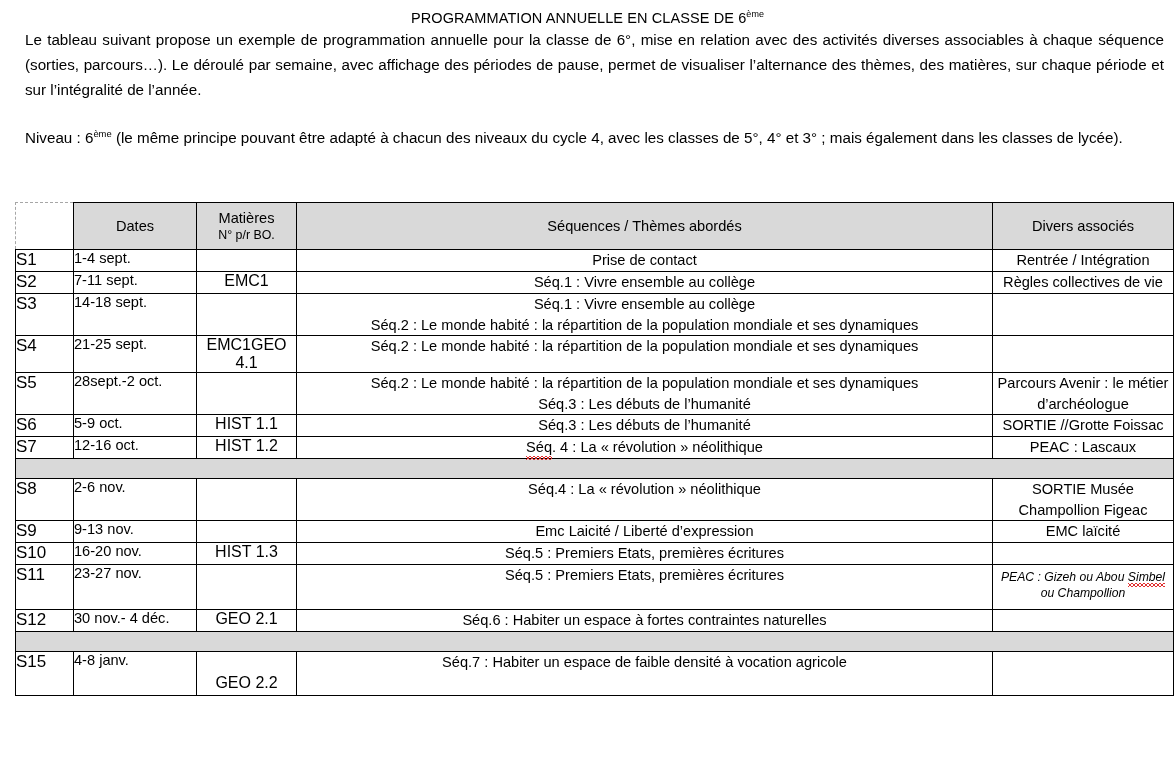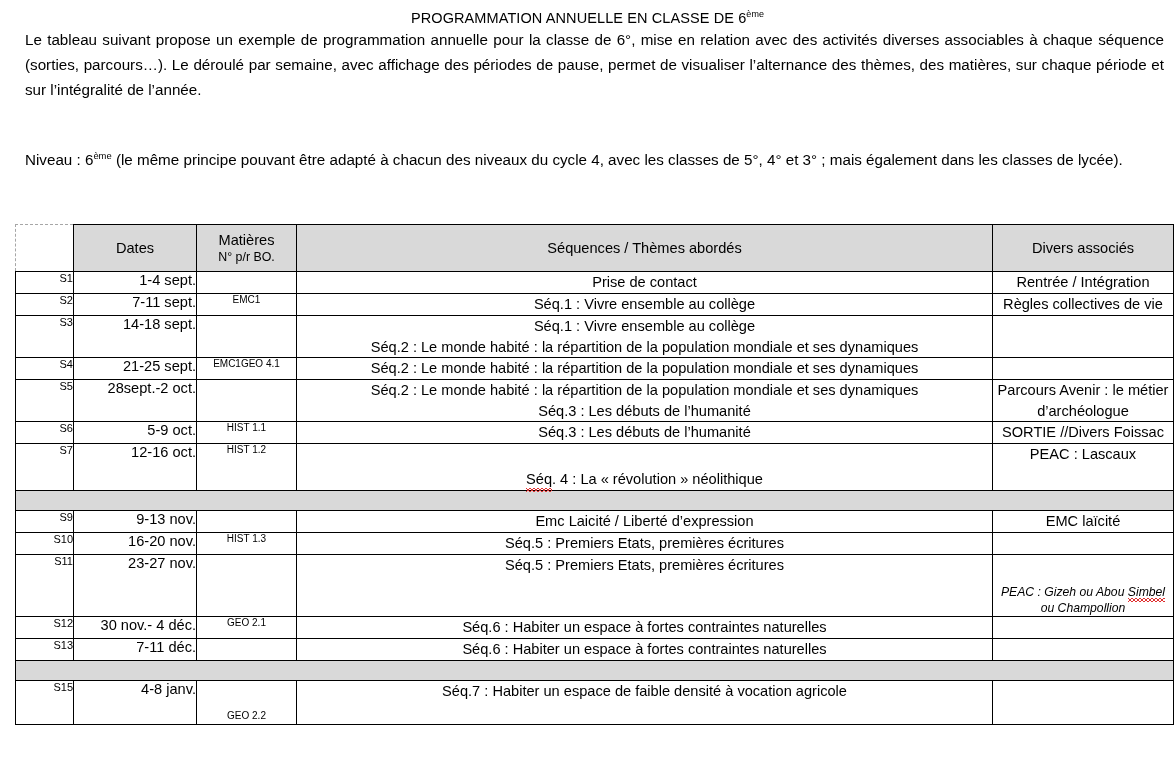--- a/index.html
+++ b/index.html
@@ -44,21 +44,21 @@
   .para {
     font-size: 15.2px;
     line-height: 25px;
     text-align: justify;
     margin: 0;
   }
   .para-intro {
     padding-right: 3px;
   }
   .para-niveau {
-    margin-top: 45px;
+    margin-top: 23px;
     white-space: nowrap;
   }
   .para sup {
     font-size: 0.62em;
     vertical-align: super;
     line-height: 0;
   }
 
   
   .table-wrap {
@@ -101,33 +101,33 @@
     border: 1px dashed #a6a6a6;
   }
   .hdr-sub {
     display: block;
     font-size: 12.4px;
     line-height: 16px;
   }
 
   
   td.sem {
-    text-align: right;
+    text-align: left;
     font-weight: bold;
-    font-size: 11px;
+    font-size: 17px;
     padding-top: 2px;
   }
   td.date {
-    text-align: right;
+    text-align: left;
     padding-left: 8px;
     padding-top: 2px;
   }
   td.mat {
     text-align: center;
-    font-size: 10px;
+    font-size: 16px;
     padding-top: 4px;
   }
   td.mat.mat-bottom {
     vertical-align: bottom;
     padding-bottom: 3px;
   }
   td.seq {
     text-align: center;
     padding-left: 6px;
     padding-top: 2px;
@@ -160,21 +160,20 @@
     border-left: 1px solid #000000;
     border-right: 1px solid #000000;
     border-top: 1px solid #000000;
     border-bottom: 1px solid #000000;
   }
 
   
   .squiggle {
     position: relative;
     display: inline-block;
-    margin-top: 25px;
   }
   .squiggle::after {
     content: "";
     position: absolute;
     left: 0;
     right: 0;
     bottom: -2px;
     height: 4px;
     background-image:
       linear-gradient(45deg, transparent 42%, #e03030 42%, #e03030 58%, transparent 58%),
@@ -264,34 +263,43 @@
             </td>
             <td class="div">Parcours Avenir : le métier d’archéologue</td>
           </tr>
           <tr class="r-1">
             <td class="sem">S6</td>
             <td class="date">5-9 oct.</td>
             <td class="mat">HIST 1.1</td>
             <td class="seq">
               <span class="seq-line">Séq.3 : Les débuts de l’humanité</span>
             </td>
-            <td class="div">SORTIE //Divers Foissac</td>
+            <td class="div">SORTIE //Grotte Foissac</td>
           </tr>
           <tr class="r-1">
             <td class="sem">S7</td>
             <td class="date">12-16 oct.</td>
             <td class="mat">HIST 1.2</td>
             <td class="seq">
               <span class="seq-line"><span class="squiggle">Séq</span>. 4 : La « révolution » néolithique</span>
             </td>
             <td class="div">PEAC : Lascaux</td>
           </tr>
           <tr class="spacer">
             <td colspan="5"></td>
           </tr>
+          <tr class="r-tall">
+            <td class="sem">S8</td>
+            <td class="date">2-6 nov.</td>
+            <td class="mat"></td>
+            <td class="seq">
+              <span class="seq-line">Séq.4 : La « révolution » néolithique</span>
+            </td>
+            <td class="div">SORTIE Musée Champollion Figeac</td>
+          </tr>
           <tr class="r-1">
             <td class="sem">S9</td>
             <td class="date">9-13 nov.</td>
             <td class="mat"></td>
             <td class="seq">
               <span class="seq-line">Emc Laicité / Liberté d’expression</span>
             </td>
             <td class="div">EMC laïcité</td>
           </tr>
           <tr class="r-1">
@@ -309,29 +317,20 @@
             <td class="mat"></td>
             <td class="seq">
               <span class="seq-line">Séq.5 : Premiers Etats, premières écritures</span>
             </td>
             <td class="div small">PEAC : Gizeh ou Abou <span class="squiggle">Simbel</span> ou Champollion</td>
           </tr>
           <tr class="r-1">
             <td class="sem">S12</td>
             <td class="date">30 nov.- 4 déc.</td>
             <td class="mat">GEO 2.1</td>
-            <td class="seq">
-              <span class="seq-line">Séq.6 : Habiter un espace à fortes contraintes naturelles</span>
-            </td>
-            <td class="div"></td>
-          </tr>
-          <tr class="r-1">
-            <td class="sem">S13</td>
-            <td class="date">7-11 déc.</td>
-            <td class="mat"></td>
             <td class="seq">
               <span class="seq-line">Séq.6 : Habiter un espace à fortes contraintes naturelles</span>
             </td>
             <td class="div"></td>
           </tr>
           <tr class="spacer">
             <td colspan="5"></td>
           </tr>
           <tr class="r-tall">
             <td class="sem">S15</td>

